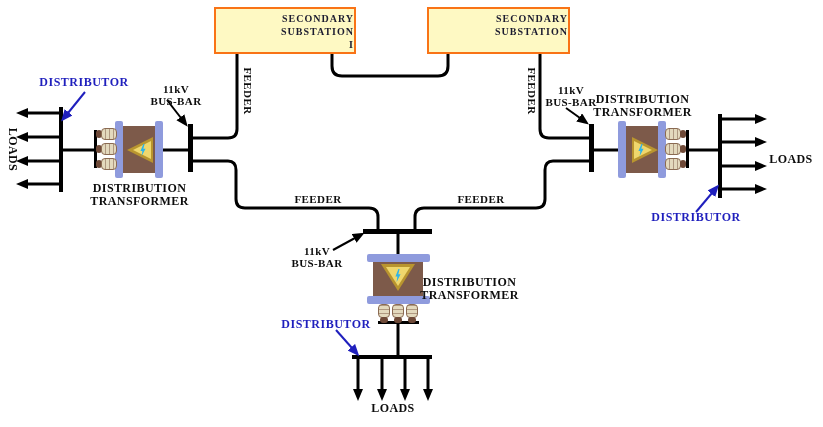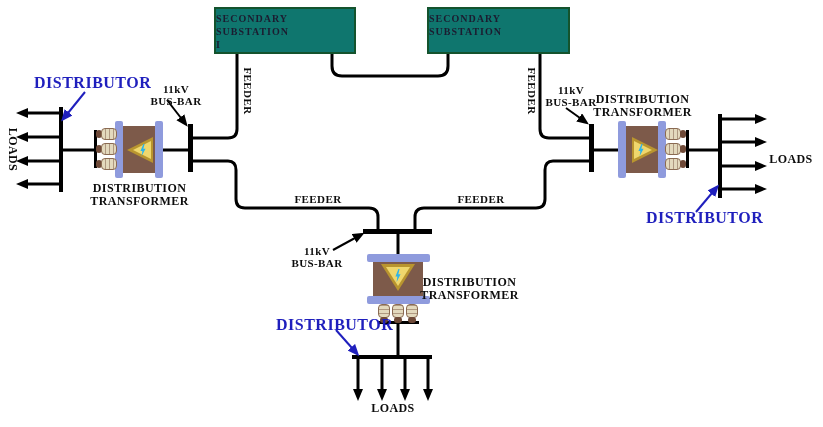--- a/index.html
+++ b/index.html
@@ -1,29 +1,29 @@
 <!DOCTYPE html>
 <html><head>
 <meta charset="utf-8">
 <style>
   html,body{margin:0;padding:0;background:#fff;}
   .canvas{position:relative;width:823px;height:427px;background:#fff;overflow:hidden;
           font-family:"Liberation Serif","DejaVu Serif",serif;border-bottom:2px solid #e4e4e4;}
   svg{position:absolute;left:0;top:0;}
 
   
-  .ss-box{position:absolute;background:#0f766e;border:2px solid #14532d;text-align:left;
+  .ss-box{position:absolute;background:#fef9c3;border:2px solid #f97316;text-align:right;
           font-weight:bold;font-size:10px;line-height:13px;letter-spacing:1px;color:#1c1c30;
           padding-top:3px;box-sizing:content-box;}
 
   
   .lbl{position:absolute;font-weight:bold;font-size:11px;line-height:12px;color:#0d0d0d;
        text-align:center;letter-spacing:.4px;white-space:nowrap;}
   .lbl-lg{font-size:12px;line-height:13px;}
-  .blue{color:#1f1fbd;font-size:16px;line-height:13px;letter-spacing:.5px;}
+  .blue{color:#1f1fbd;font-size:12px;line-height:13px;letter-spacing:.5px;}
   .vert{transform:rotate(90deg);}
 
   
   .tbar{position:absolute;background:#8f9bdd;border-radius:2px;}
   .tbody{position:absolute;background:#7d5a4a;}
   .tri{position:absolute;}
   .tri .outer{position:absolute;left:0;top:0;width:100%;height:100%;background:#b9952f;}
   .tri .inner{position:absolute;background:#efd76d;}
   .clip-left{clip-path:polygon(100% 0,100% 100%,0 50%);}
   .clip-right{clip-path:polygon(0 0,0 100%,100% 50%);}

